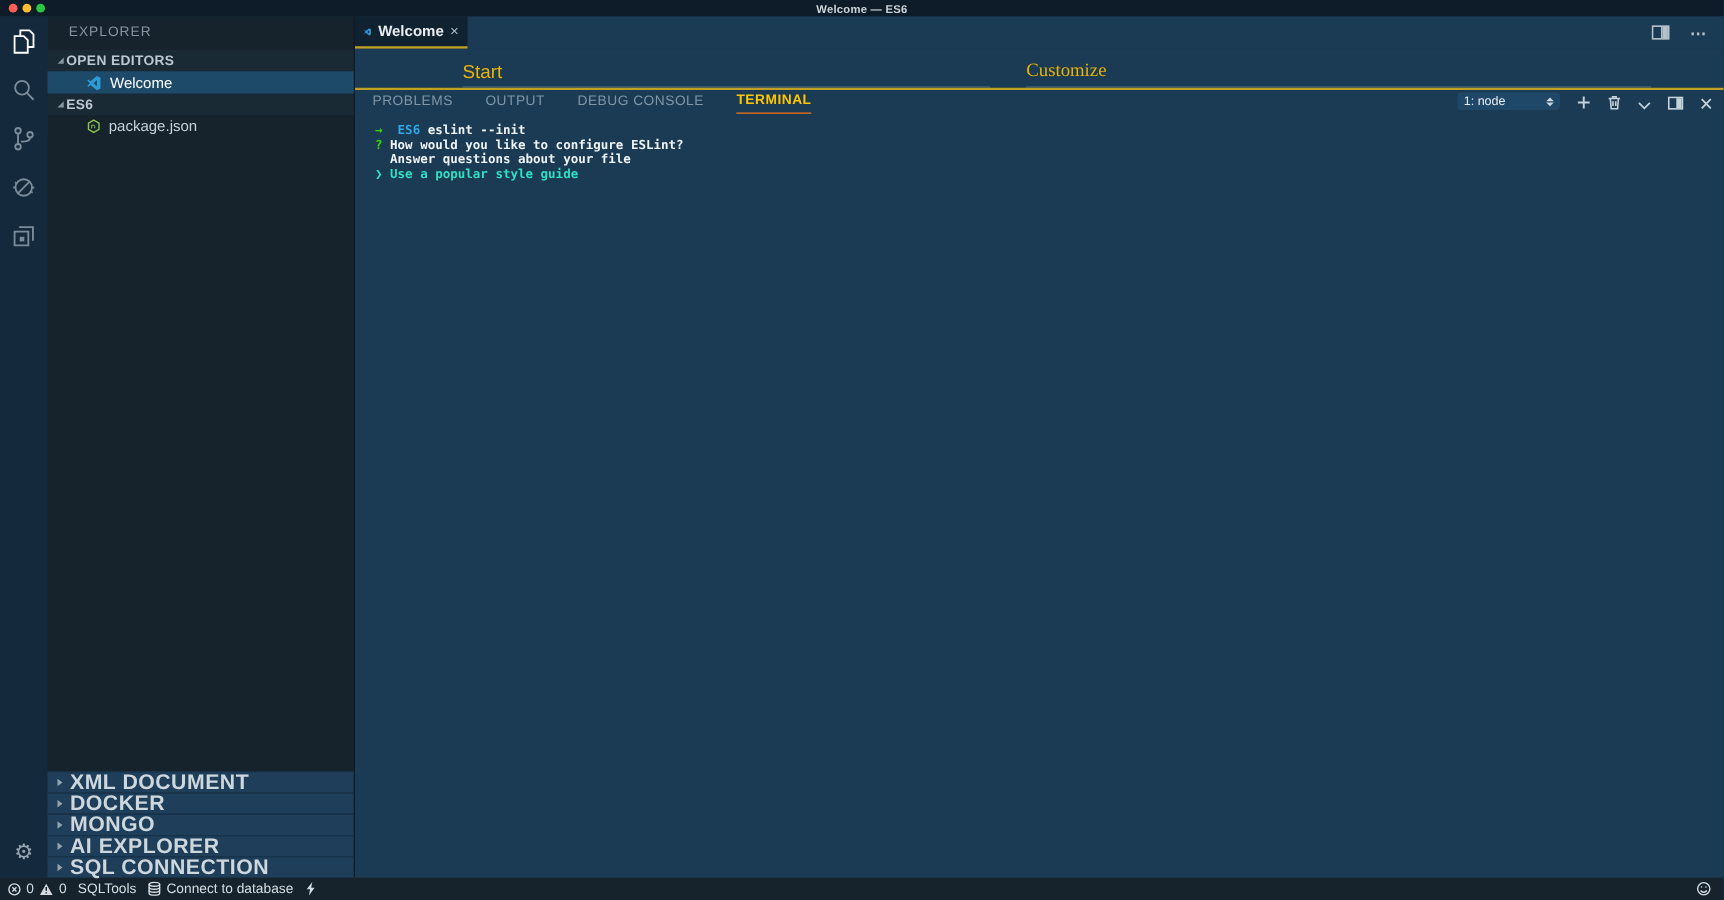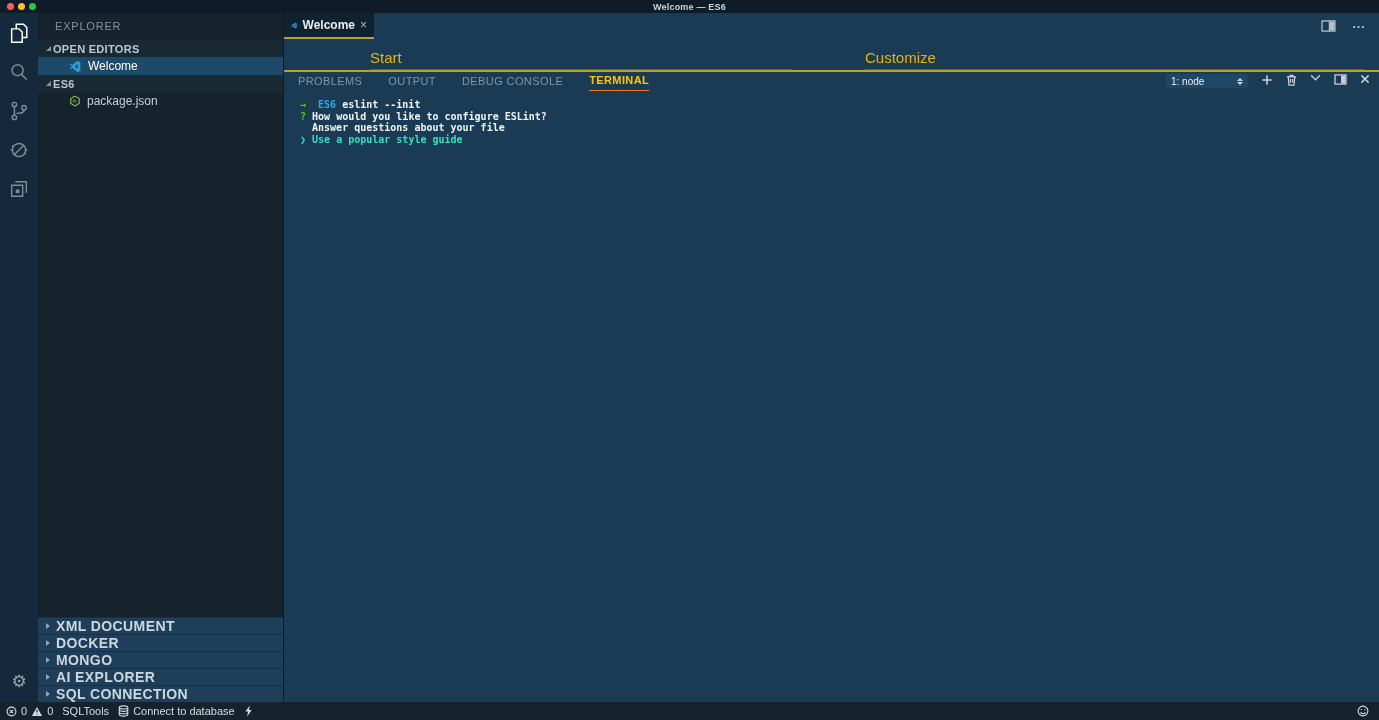--- a/index.html
+++ b/index.html
@@ -29,45 +29,45 @@
   .sb-title { height:27px; line-height:27px; padding-left:17px; font-size:11px; color:#8494a0; letter-spacing:.8px; }
   .tree-header { height:17px; display:flex; align-items:center; padding-left:8px; gap:2px;
                  background:#1a2a35; font-size:11px; font-weight:bold; color:#bcc8d1; letter-spacing:.3px; }
   .tw-exp { width:0; height:0; border-bottom:5px solid #8496a2; border-left:5px solid transparent; flex:none; }
   .tw-col { width:0; height:0; border-left:4px solid #93a3ad; border-top:3px solid transparent; border-bottom:3px solid transparent; flex:none; }
   .tree-row { height:18px; display:flex; align-items:center; padding-left:31px; gap:6px; font-size:12px; color:#c6d0d8; }
   .tree-row.selected { background:#1e4a6a; color:#ffffff; }
   .tree-spacer { flex:1; background:#16222c; }
   .bsection { height:17px; display:flex; align-items:center; padding-left:8px; gap:6px;
               background:#1e3e59; border-top:1px solid #16324a;
-              font-size:14px; font-weight:bold; color:#cdd7de; letter-spacing:.4px; }
+              font-size:17px; font-weight:bold; color:#cdd7de; letter-spacing:.4px; }
 
   
   .editorgroup { flex:1; display:flex; flex-direction:column; min-width:0; }
   .tabbar { height:26px; background:#1b3a53; display:flex; align-items:stretch; flex:none; }
   .tab { width:90px; background:#10222f; border-bottom:2px solid #bfa125;
          display:flex; align-items:center; padding:0 7px; gap:5px; }
   .tab-label { font-size:12px; font-weight:bold; color:#e8edf1; flex:1; }
   .tab-close { font-size:12px; color:#aeb9c2; line-height:1; }
   .tabbar-spacer { flex:1; }
   .tabbar-actions { display:flex; align-items:center; gap:16px; padding-right:14px; }
   .more-dots { font-size:13px; font-weight:bold; color:#b6c2cb; line-height:1; }
 
   .editorstrip { height:31px; background:#1b3a53; position:relative; flex:none; }
   .editorstrip h2 { position:absolute; bottom:0; font-size:15px; font-weight:normal; color:#eab308;
                     padding-bottom:3px; border-bottom:1px solid rgba(205,215,225,.25); }
   .h-start { left:86px; width:422px; }
-  .h-custom { left:581px; width:500px; }
+  .h-custom { left:537px; width:500px;font-family:Liberation Serif, serif; }
 
   
   .panel { flex:1; background:#1b3a53; border-top:2px solid #bfa125; display:flex; flex-direction:column; min-height:0; }
   .panelheader { height:19px; flex:none; display:flex; align-items:flex-end; padding-left:14px; gap:26px; position:relative; }
   .ptab { font-size:11px; letter-spacing:.4px; color:#7f96a6; line-height:17px; padding-bottom:1px; }
   .ptab.active { color:#ffc600; border-bottom:1px solid #f97316; font-weight:bold; }
-  .panel-controls { position:absolute; right:9px; top:2px; display:flex; align-items:flex-start; gap:13px; }
+  .panel-controls { position:absolute; right:9px; top:2px; display:flex; align-items:flex-end; gap:13px; }
   .term-select { width:82px; height:14px; background:#1e4768; border-radius:3px; color:#e8eef2;
                  font-size:10px; display:flex; align-items:center; justify-content:space-between; padding:0 5px; }
   .updown { display:flex; flex-direction:column; align-items:center; gap:1px; }
   .updown i { display:block; width:0; height:0; }
   .updown .u { border-left:3px solid transparent; border-right:3px solid transparent; border-bottom:3px solid #cdd6dd; }
   .updown .d { border-left:3px solid transparent; border-right:3px solid transparent; border-top:3px solid #cdd6dd; }
   .panel-controls svg { stroke:#c6d2da; fill:none; stroke-width:1.4; }
 
   .terminal { flex:1; padding:8px 0 0 16px; font-family:"DejaVu Sans Mono", monospace;
               font-size:10px; line-height:11.5px; font-weight:bold; color:#eef3f6; }

